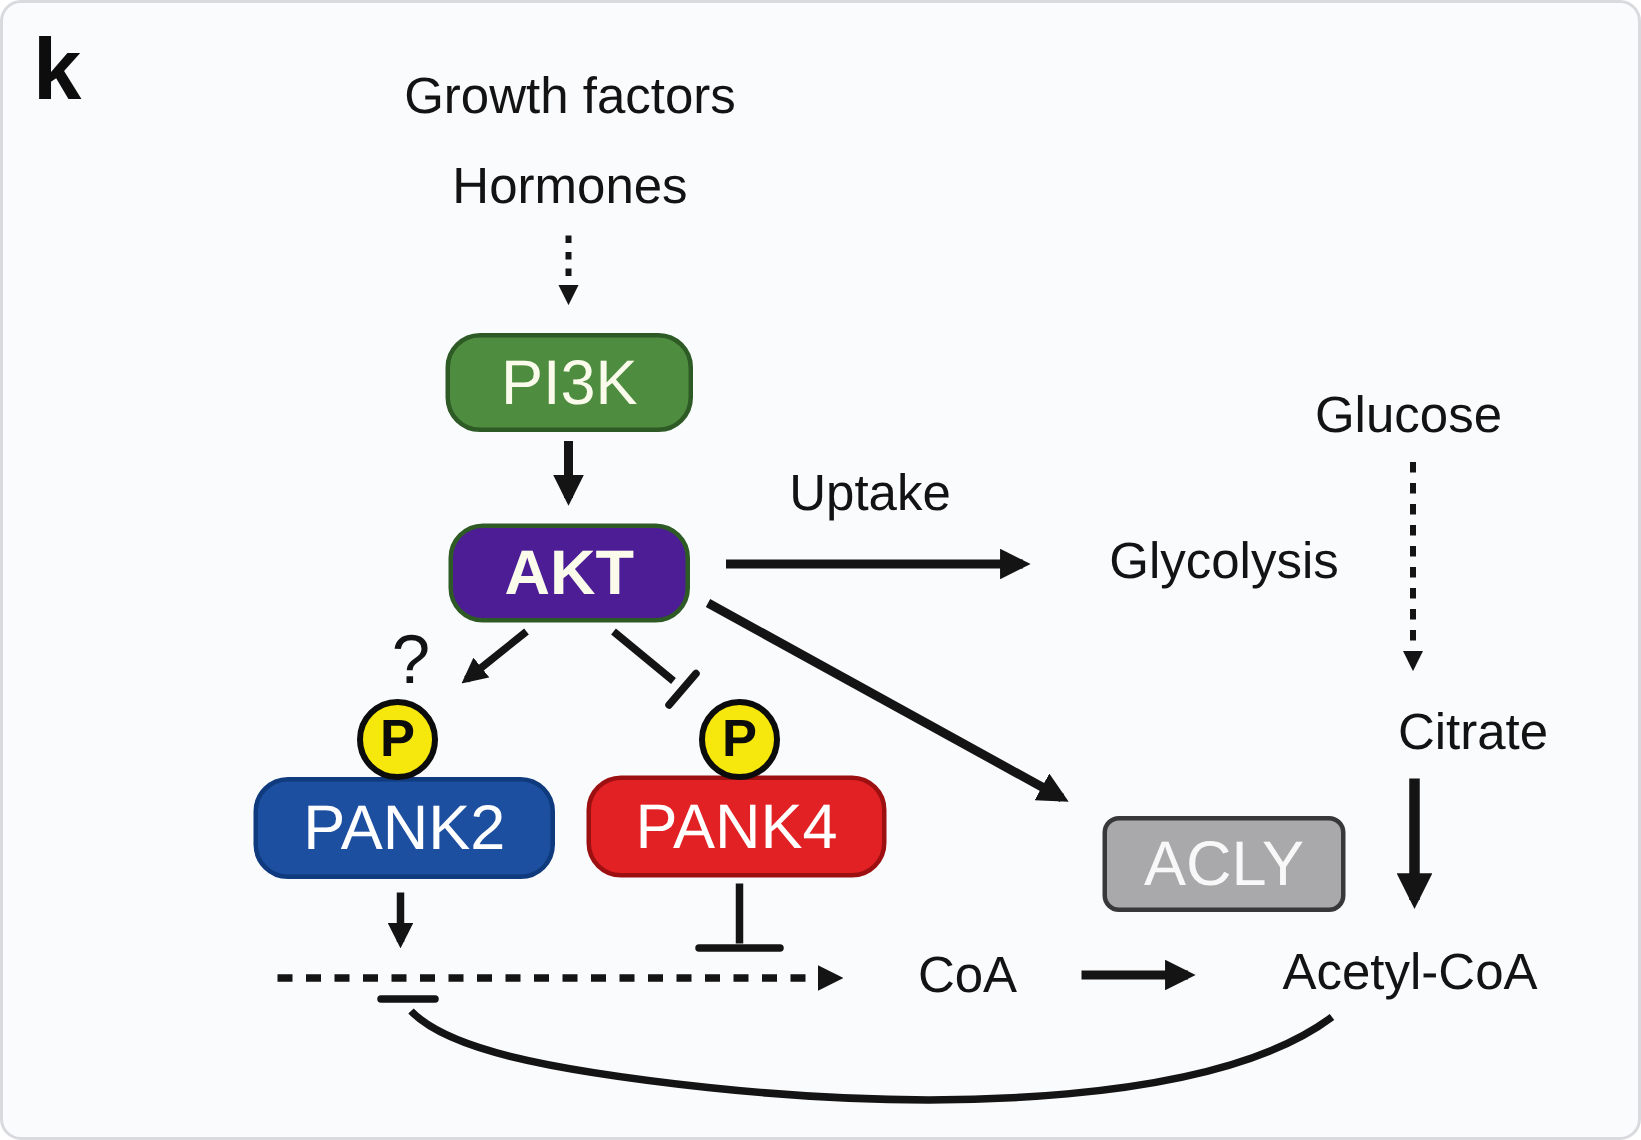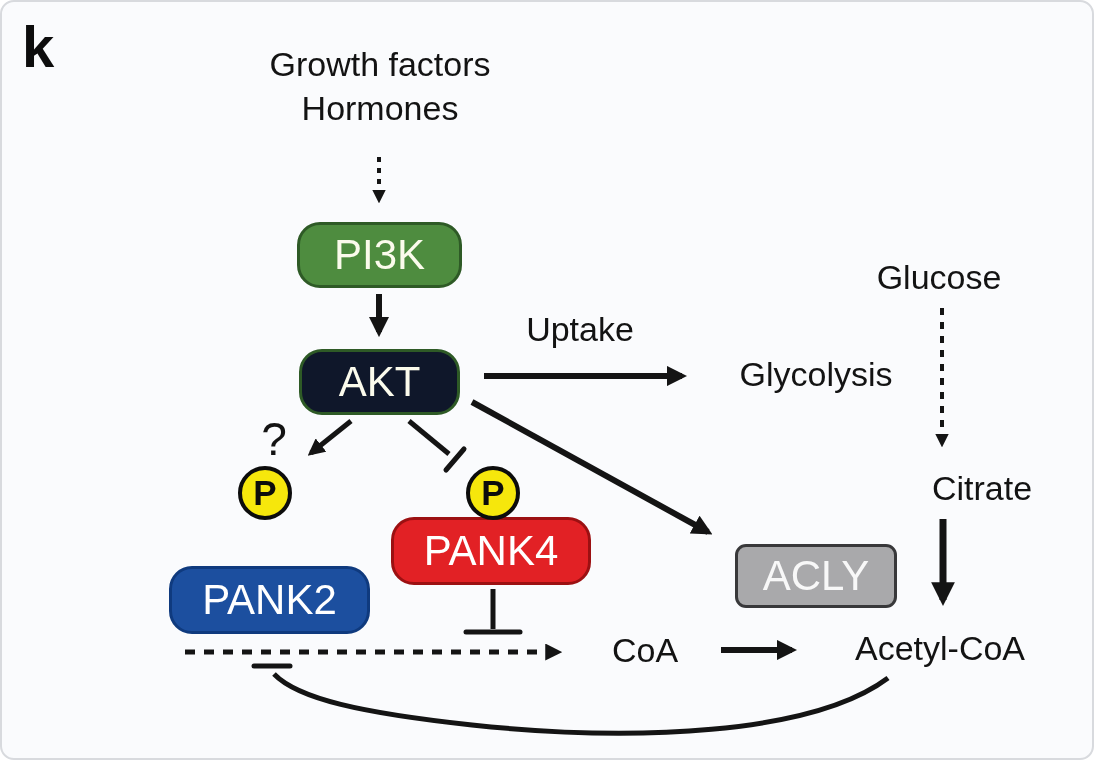--- a/index.html
+++ b/index.html
@@ -88,31 +88,31 @@
 
     <path d="M719,648 H790" stroke="#141414" stroke-width="6" fill="none" marker-end="url(#arrow)"></path>
 
     <path d="M886,676 C810,733 630,740 470,723 C360,711 296,697 272,672" stroke="#141414" stroke-width="5" fill="none"></path>
     <path d="M252,664 H288" stroke="#141414" stroke-width="5" fill="none" stroke-linecap="round"></path>
   </svg>
 
   <div class="panel-letter">k</div>
 
   <div class="lbl" style="left:378px;top:62px">Growth factors</div>
-  <div class="lbl" style="left:378px;top:106px">Hormones</div>
+  <div class="lbl" style="left:378px;top:122px">Hormones</div>
   <div class="lbl" style="left:578px;top:327px">Uptake</div>
   <div class="lbl" style="left:814px;top:372px">Glycolysis</div>
   <div class="lbl" style="left:937px;top:275px">Glucose</div>
   <div class="lbl" style="left:980px;top:486px">Citrate</div>
   <div class="lbl" style="left:643px;top:648px">CoA</div>
   <div class="lbl" style="left:938px;top:646px">Acetyl-CoA</div>
   <div class="lbl qmark" style="left:272px;top:437px">?</div>
 
   <div class="node node-green" style="left: 295px; top: 220px; width: 165px; height: 66px; background-color: rgb(78, 140, 63);">PI3K</div>
-  <div class="node node-green" style="left: 297px; top: 347px; width: 161px; height: 66px; background-color: #0f172a;">AKT</div>
-  <div class="node node-blue" style="left: 167px; top: 516px; width: 201px; height: 68px; background-color: rgb(28, 79, 159); margin-top: 48px;">PANK2</div>
+  <div class="node node-green" style="left: 297px; top: 347px; width: 161px; height: 66px; background-color: #4c1d95; font-weight: bold;">AKT</div>
+  <div class="node node-blue" style="left: 167px; top: 516px; width: 201px; height: 68px; background-color: rgb(28, 79, 159);">PANK2</div>
   <div class="node node-red" style="left: 389px; top: 515px; width: 200px; height: 68px; background-color: rgb(226, 33, 37);">PANK4</div>
   <div class="node node-gray" style="left: 733px; top: 542px; width: 162px; height: 64px; background-color: rgb(169, 169, 171);">ACLY</div>
 
   <div class="pbadge" style="left: 236px; top: 464px; background-color: rgb(246, 231, 12);">P</div>
   <div class="pbadge" style="left: 464px; top: 464px; background-color: rgb(246, 231, 12);">P</div>
 
 </div>
 
 </body></html>

